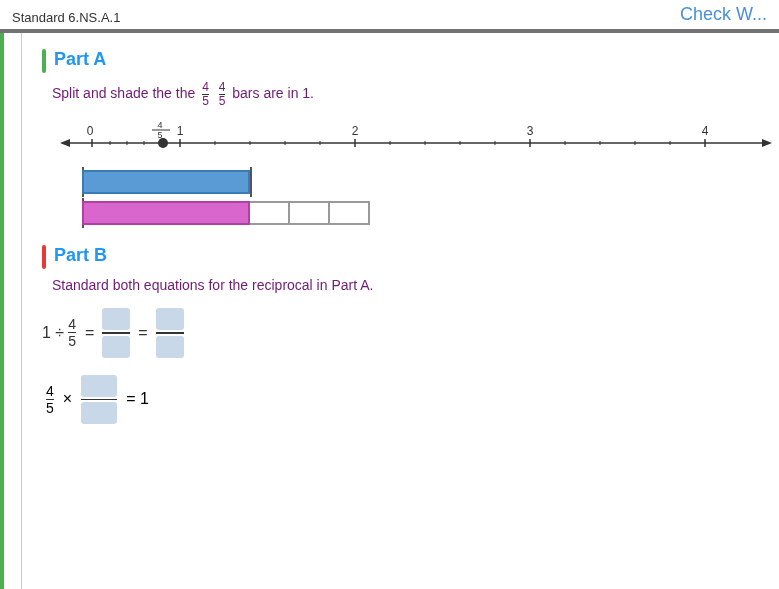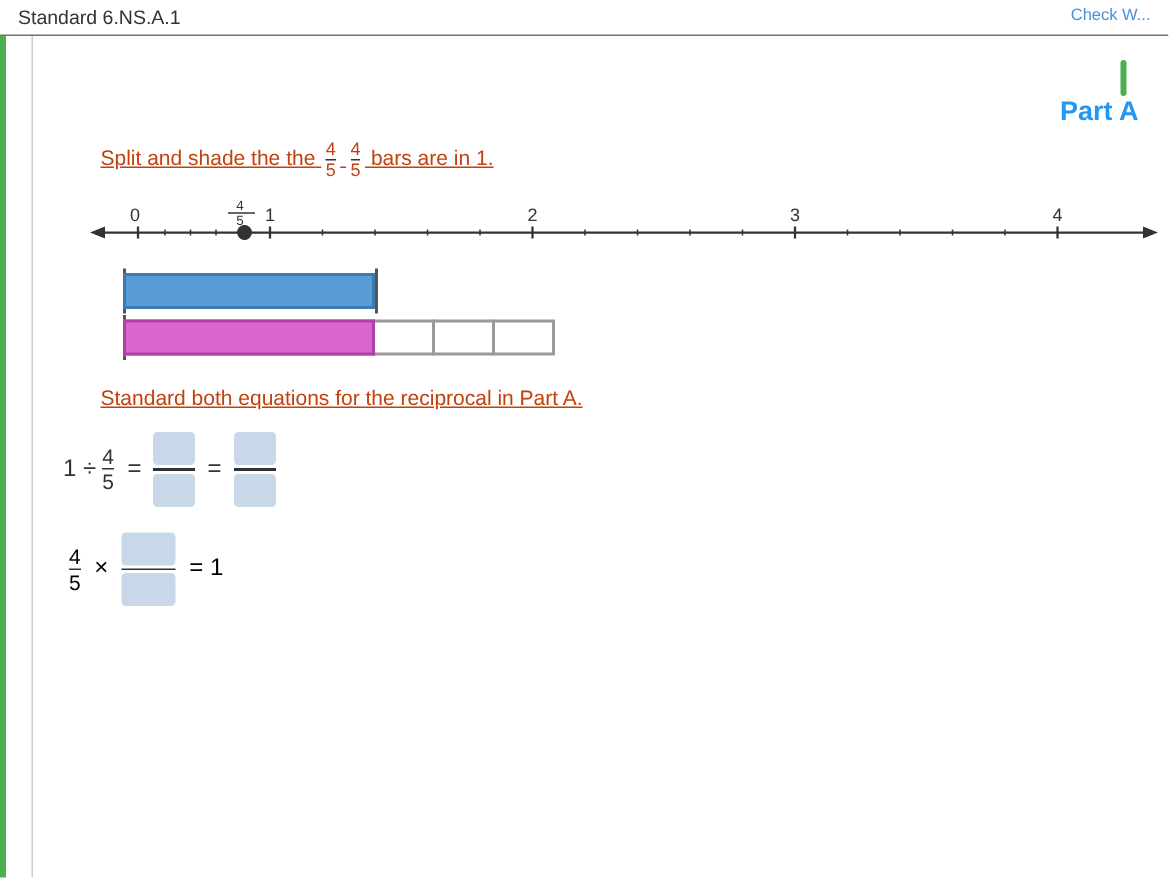--- a/index.html
+++ b/index.html
@@ -7,31 +7,31 @@
       font-family: Arial, sans-serif;
       background: #fff;
       width: 779px;
       min-height: 589px;
       position: relative;
       overflow: hidden;
     }
     .top-bar {
       display: flex;
       justify-content: space-between;
-      align-items: flex-start;
+      align-items: flex-end;
       padding: 4px 12px;
-      border-bottom: 1px solid #737373;
+      border-bottom: 4px solid #737373;
     }
     .standard-label {
       font-size: 13px;
       color: #333;
       font-weight: normal;
     }
     .check-link {
-      font-size: 11px;
+      font-size: 18px;
       color: #4a90d9;
       text-decoration: none;
     }
     .main-content {
       display: flex;
       height: calc(589px - 28px);
     }
     .left-bar {
       width: 22px;
       background: #fff;
@@ -46,43 +46,41 @@
       height: 100%;
       background: #4caf50;
     }
     .content-area {
       flex: 1;
       padding: 16px 20px;
       overflow-y: auto;
     }
     .part-header {
       display: flex;
-      align-items: flex-end;
+      align-items: flex-start;
       margin-bottom: 8px;
-      flex-direction: column;
     }
     .part-accent-bar {
       width: 4px;
       height: 24px;
       margin-right: 8px;
       border-radius: 2px;
     }
     .part-a-bar { background: #4caf50; }
     .part-b-bar { background: #e53935; }
     .part-title {
       font-size: 18px;
       font-weight: bold;
       color: #2196f3;
     }
     .part-instruction {
       font-size: 14px;
-      color: #c2410c;
+      color: #701a75;
       margin-bottom: 14px;
-      margin-left: 25px;
-      text-decoration: underline;
+      margin-left: 10px;
     }
     
     .number-line-container {
       position: relative;
       width: 720px;
       height: 40px;
       margin: 0 0 6px 10px;
     }
     .number-line-svg {
       width: 100%;
@@ -295,20 +293,24 @@
         <div class="pink-bar"></div>
         <div class="empty-segments">
           <div class="empty-segment"></div>
           <div class="empty-segment"></div>
           <div class="empty-segment"></div>
         </div>
       </div>
     </div>
 
     <div class="part-b-section">
+      <div class="part-header">
+        <div class="part-accent-bar part-b-bar"></div>
+        <span class="part-title">Part B</span>
+      </div>
 
       <p class="part-instruction">Standard both equations for the reciprocal in Part A.</p>
 
       <div class="equation-row">
         <span>1 ÷</span>
         <span class="fraction" style="margin:0 4px;">
           <span class="num">4</span>
           <span class="den">5</span>
         </span>
         <span class="eq-text">=</span>

